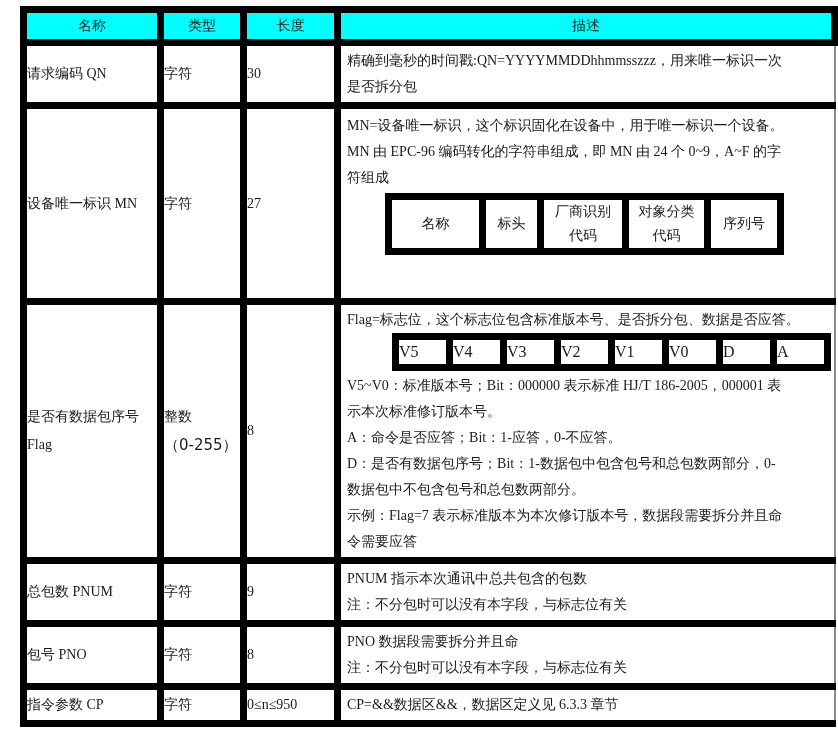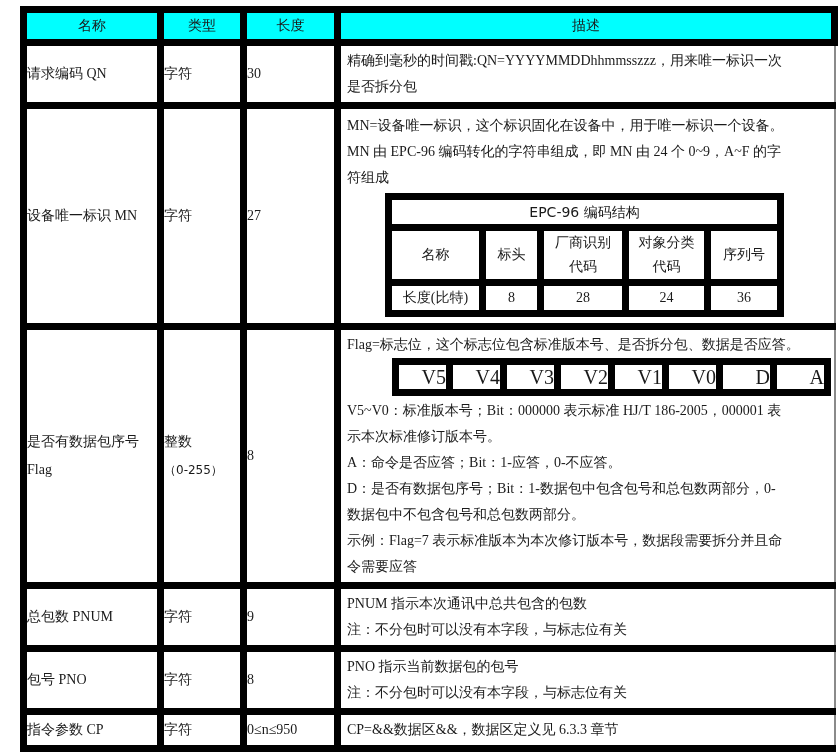--- a/index.html
+++ b/index.html
@@ -9,23 +9,23 @@
   table.main td, table.main th { border: 7px solid #000000; padding: 0; }
   table.main th { background: #00ffff; font-weight: normal; height: 26px; font-size: 14px; text-align: center; }
   .c1 { width: 137px; } .c2 { width: 83px; } .c3 { width: 94px; } .c4 { width: 497px; }
   td.ctr { text-align: left; vertical-align: middle; line-height: 28px; }
   td.desc { text-align: left; vertical-align: top; padding: 2px 6px 2px 6px !important; line-height: 26px; }
   td.c3col { border-left: 2px solid #8a8a8a !important; }
   td.c4col { border-right: 2px solid #8a8a8a !important; }
   .sub { border-collapse: collapse; margin: 2px 0 4px 38px; width: 392px; table-layout: fixed; }
   .sub td { border: 1px solid #3a3a3a; text-align: center; vertical-align: middle; line-height: 24px; font-size: 14px; }
   .flags { border-collapse: collapse; margin: 0 0 2px 45px; table-layout: fixed; width: 378px; }
-  .flags td { border: 1px solid #3a3a3a; text-align: right; height: 24px; width: 47px; font-size: 20px; line-height: 22px; }
+  .flags td { border: 1px solid #3a3a3a; text-align: left; height: 24px; width: 47px; font-size: 16px; line-height: 22px; }
   .line { display: block; }
-  .mono { font-family: "DejaVu Sans", sans-serif; font-size: 12px; }
+  .mono { font-family: "DejaVu Sans", sans-serif; font-size: 15px; }
 </style>
 </head>
 <body>
 
 <table class="main">
   <colgroup>
       <col class="c1">
       <col class="c2">
       <col class="c3">
       <col class="c4">
@@ -63,42 +63,32 @@
         <span class="line">符组成</span>
         <table class="sub">
           <colgroup>
               <col style="width:94px">
               <col style="width:58px">
               <col style="width:85px">
               <col style="width:82px">
               <col style="width:73px">
             </colgroup>
           <tbody>
-              <tr>
-            <td colspan="5" class="mono">EPC-96 编码结构</td>
-          </tr>
           <tr style="height:52px">
             <td>名称</td>
             <td>标头</td>
             <td>
               <span class="line">厂商识别</span>
               <span class="line">代码</span>
             </td>
             <td>
               <span class="line">对象分类</span>
               <span class="line">代码</span>
             </td>
             <td>序列号</td>
-          </tr>
-          <tr>
-            <td>长度(比特)</td>
-            <td>8</td>
-            <td>28</td>
-            <td>24</td>
-            <td>36</td>
           </tr>
         </tbody>
           </table>
       </td>
     </tr>
 
     <tr style="height:237px">
       <td class="ctr">
         <span class="line">是否有数据包序号</span>
         <span class="line">Flag</span>
@@ -142,21 +132,21 @@
         <span class="line">PNUM 指示本次通讯中总共包含的包数</span>
         <span class="line">注：不分包时可以没有本字段，与标志位有关</span>
       </td>
     </tr>
 
     <tr style="height:52px">
       <td class="ctr">包号 PNO</td>
       <td class="ctr">字符</td>
       <td class="ctr c3col">8</td>
       <td class="desc c4col">
-        <span class="line">PNO 指示当前数据包的包号</span>
+        <span class="line">PNO 数据段需要拆分并且命</span>
         <span class="line">注：不分包时可以没有本字段，与标志位有关</span>
       </td>
     </tr>
 
     <tr style="height:27px">
       <td class="ctr">指令参数 CP</td>
       <td class="ctr">字符</td>
       <td class="ctr c3col">0≤n≤950</td>
       <td class="desc c4col">
         <span class="line">CP=&amp;&amp;数据区&amp;&amp;，数据区定义见 6.3.3 章节</span>

